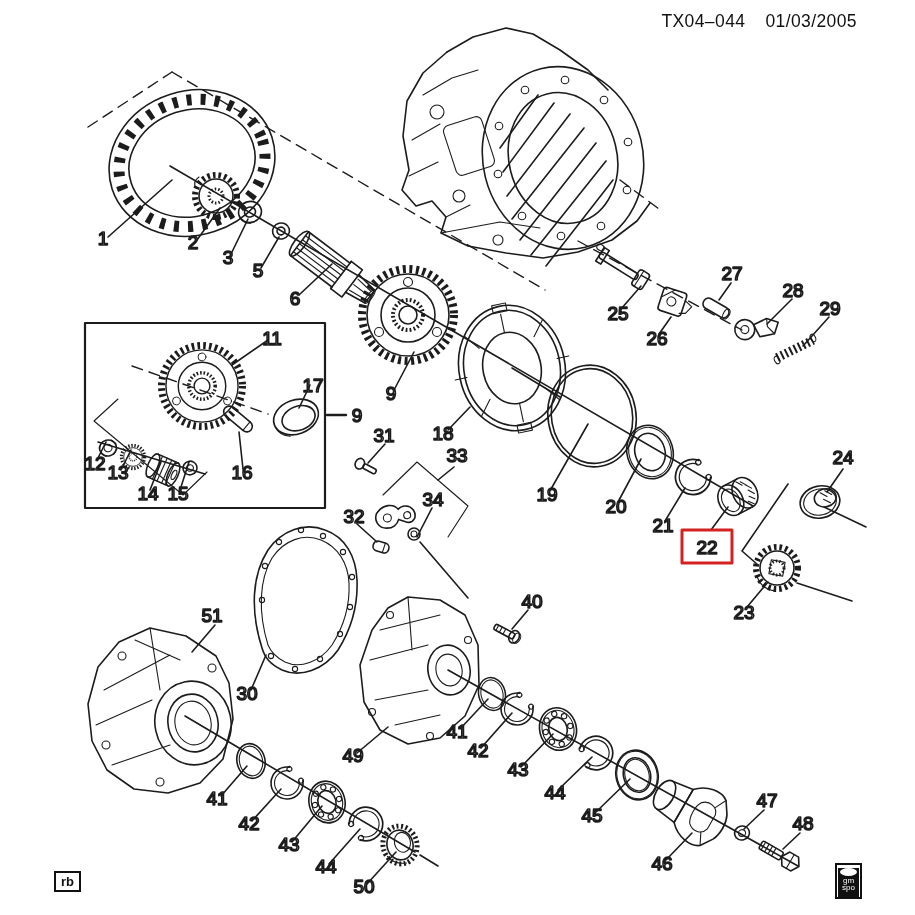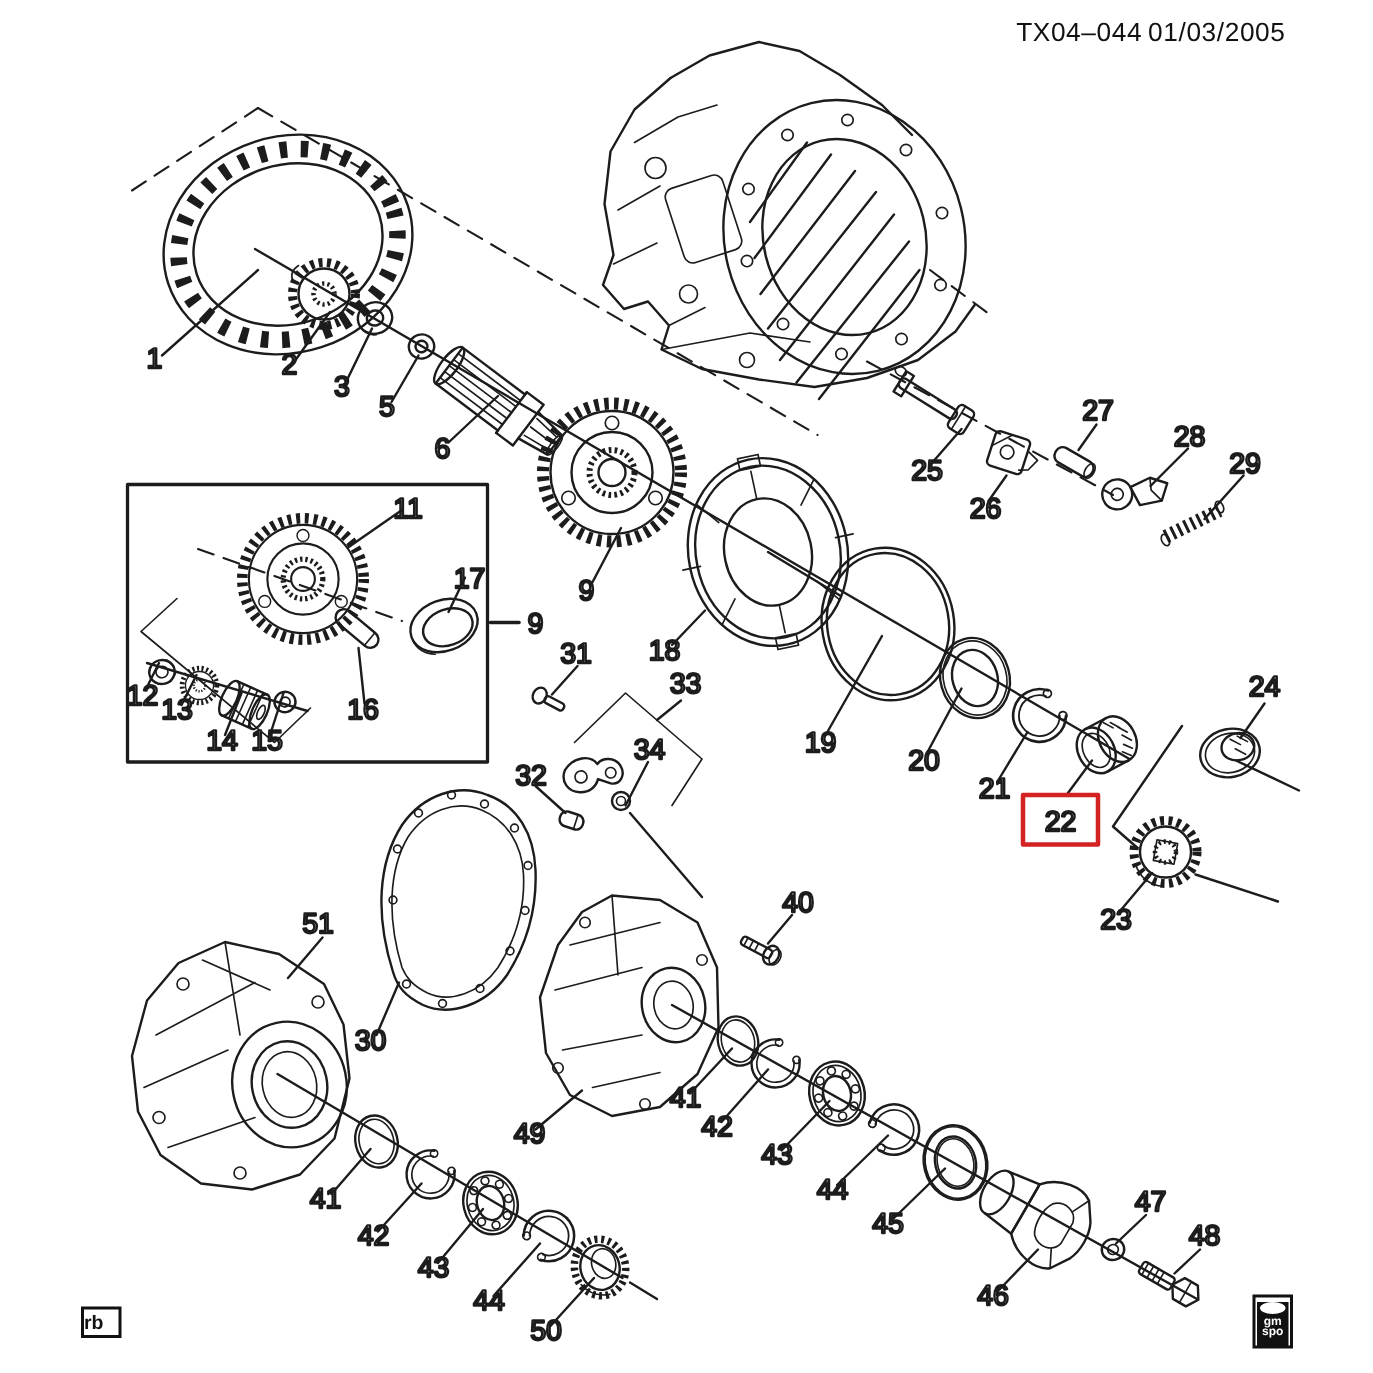--- a/index.html
+++ b/index.html
@@ -1,41 +1,41 @@
 <!DOCTYPE html>
 <html style="--highlight: #d42222; --line: #1c1c1c; --background: #ffffff;"><head>
 <meta charset="utf-8">
 <style>
   html,body{margin:0;padding:0;background:#fff}
   body{width:915px;height:915px;position:relative;font-family:"Liberation Sans",sans-serif;overflow:hidden}
   .header{position:absolute;top:11px;right:58px;font-size:17.5px;color:#111;letter-spacing:.4px;white-space:nowrap}
-  .header .sp{margin-left:4px}
+  .header .sp{margin-left:20px}
   svg.diagram{position:absolute;left:0;top:0}
   svg.diagram *{stroke:var(--line,#1c1c1c);fill:none;stroke-width:1.6;stroke-linecap:round;stroke-linejoin:round}
   svg .thin{stroke-width:1.1}
   svg .rib{stroke-width:4;stroke-linecap:butt}
   svg .dash{stroke-dasharray:11 7;stroke-width:1.4}
   svg .ldr{stroke-width:1.3}
   svg .teethRing{stroke-width:11;stroke-dasharray:5 9;stroke-linecap:butt}
   svg .teethL{stroke-width:8;stroke-dasharray:3 3.6;stroke-linecap:butt}
   svg .teethM{stroke-width:6;stroke-dasharray:2.6 3;stroke-linecap:butt}
   svg .teethS{stroke-width:5;stroke-dasharray:2 2.5;stroke-linecap:butt}
   svg .spline{stroke-width:4;stroke-dasharray:1.8 2.2;stroke-linecap:butt}
   svg .splineS{stroke-width:3;stroke-dasharray:1.5 2;stroke-linecap:butt}
   svg .coil{stroke-width:9;stroke-dasharray:2 2.8;stroke-linecap:butt}
   svg .box{stroke-width:2.2}
   svg text{stroke:none;fill:#101010;font:19px "Liberation Sans",sans-serif;text-anchor:middle}
   svg .hl{stroke:var(--highlight,#d42222);stroke-width:3}
   .logo-rb{position:absolute;left:54px;top:871px;width:27px;height:21px;border:2.5px solid #111;
-           display:flex;align-items:center;justify-content:flex-start;font-weight:bold;font-size:13px;color:#111;box-sizing:border-box}
+           display:flex;align-items:center;justify-content:center;font-weight:bold;font-size:13px;color:#111;box-sizing:border-box}
   .logo-gm{position:absolute;left:835px;top:863px;width:27px;height:36px;border:2px solid #111;background:#fff;
            box-sizing:border-box;padding:1px}
   .logo-gm .inner{background:#111;width:100%;height:100%;text-align:center}
   .logo-gm .oval{width:17px;height:8px;background:#fff;border-radius:50%;margin:2px auto 1px auto}
-  .logo-gm .gtxt{color:#fff;font-weight:bold;font-size:8px;line-height:7px;letter-spacing:0}
+  .logo-gm .gtxt{color:#fff;font-weight:normal;font-size:8px;line-height:7px;letter-spacing:0}
 </style>
 </head>
 <body>
 
 <div class="header">
   <span>TX04–044</span><span class="sp">01/03/2005</span>
 </div>
 
 <svg class="diagram" width="915" height="915" viewBox="0 0 915 915">
   <defs>

